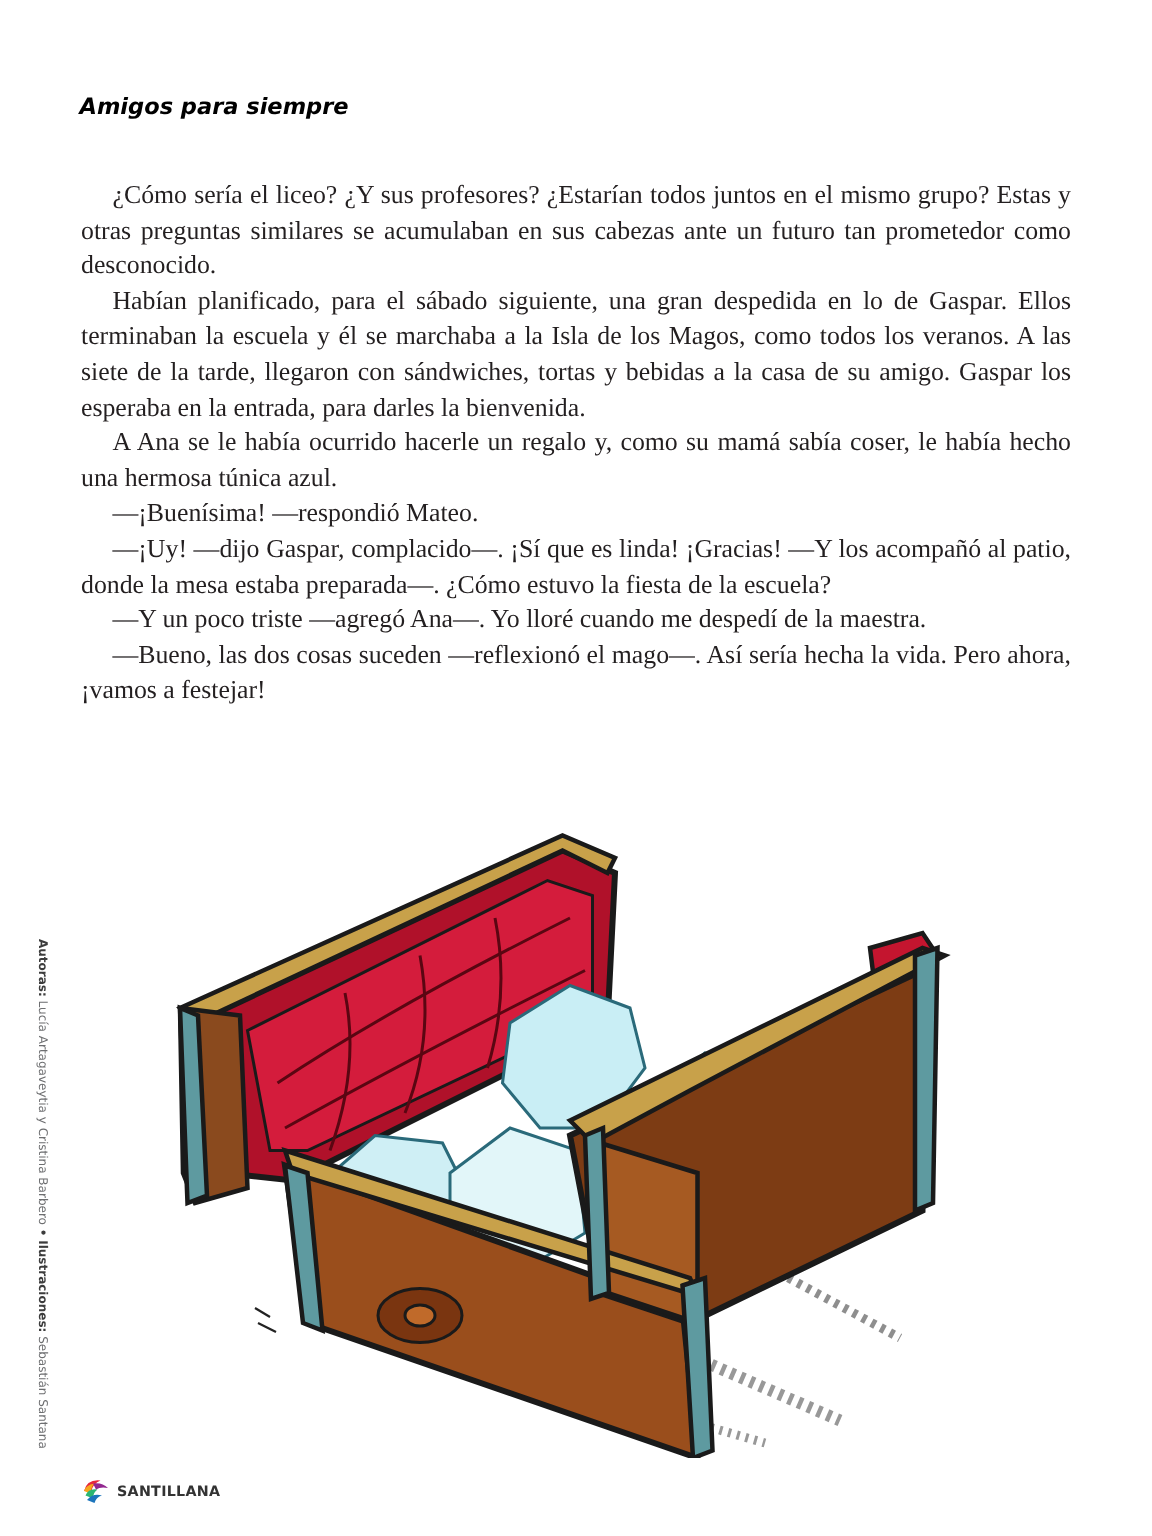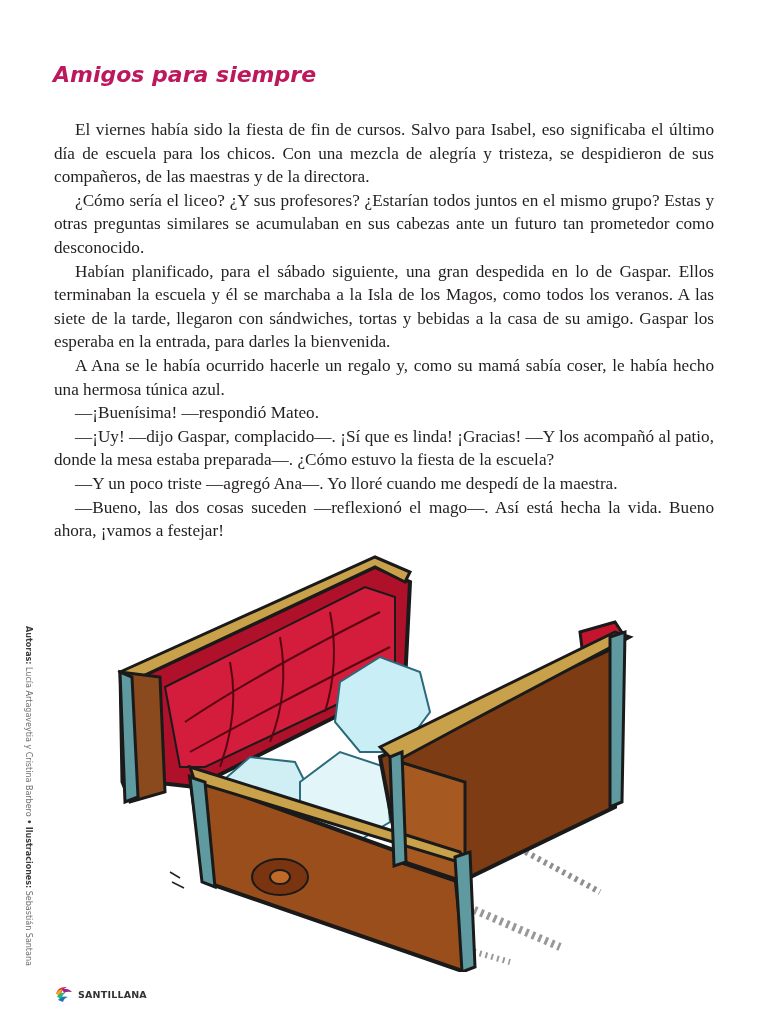--- a/index.html
+++ b/index.html
@@ -1,20 +1,20 @@
 <!DOCTYPE html>
 <html><head>
 <meta charset="utf-8">
 <style>
   html, body { margin: 0; padding: 0; background: #ffffff; }
   body { width: 768px; height: 1024px; position: relative; overflow: hidden; }
   .title {
     position: absolute; left: 53px; top: 62px;
     font-family: "DejaVu Sans", sans-serif; font-weight: bold; font-style: italic;
-    font-size: 22px; color: #be185d; letter-spacing: 0px; margin: 0;
+    font-size: 15px; color: #000000; letter-spacing: 0px; margin: 0;
   }
   .body-text {
     position: absolute; left: 54px; top: 118px; width: 660px;
     font-family: "Liberation Serif", serif; font-size: 17.2px; line-height: 23.6px;
     color: #231f20; text-align: justify; margin: 0;
   }
   .body-text p { margin: 0; text-indent: 21px; text-align: justify; }
   .credits {
     position: absolute; left: 18px; top: 626px; width: 20px; height: 345px;
     writing-mode: vertical-rl; font-family: "DejaVu Sans", sans-serif;
@@ -27,28 +27,27 @@
     font-family: "DejaVu Sans", sans-serif; font-weight: bold; font-size: 9.5px;
     color: #333333; margin-left: 2px; letter-spacing: 0.2px;
   }
 </style>
 </head>
 <body>
 
 <h1 class="title">Amigos para siempre</h1>
 
 <div class="body-text">
-  <p>El viernes había sido la fiesta de fin de cursos. Salvo para Isabel, eso significaba el último día de escuela para los chicos. Con una mezcla de alegría y tristeza, se despidieron de sus compañeros, de las maestras y de la directora.</p>
   <p>¿Cómo sería el liceo? ¿Y sus profesores? ¿Estarían todos juntos en el mismo grupo? Estas y otras preguntas similares se acumulaban en sus cabezas ante un futuro tan prometedor como desconocido.</p>
   <p>Habían planificado, para el sábado siguiente, una gran despedida en lo de Gaspar. Ellos terminaban la escuela y él se marchaba a la Isla de los Magos, como todos los veranos. A las siete de la tarde, llegaron con sándwiches, tortas y bebidas a la casa de su amigo. Gaspar los esperaba en la entrada, para darles la bienvenida.</p>
   <p>A Ana se le había ocurrido hacerle un regalo y, como su mamá sabía coser, le había hecho una hermosa túnica azul.</p>
   <p>—¡Buenísima! —respondió Mateo.</p>
   <p>—¡Uy! —dijo Gaspar, complacido—. ¡Sí que es linda! ¡Gracias! —Y los acompañó al patio, donde la mesa estaba preparada—. ¿Cómo estuvo la fiesta de la escuela?</p>
   <p>—Y un poco triste —agregó Ana—. Yo lloré cuando me despedí de la maestra.</p>
-  <p>—Bueno, las dos cosas suceden —reflexionó el mago—. Así está hecha la vida. Bueno ahora, ¡vamos a festejar!</p>
+  <p>—Bueno, las dos cosas suceden —reflexionó el mago—. Así sería hecha la vida. Pero ahora, ¡vamos a festejar!</p>
 </div>
 
 <div class="credits">
   <b>Autoras:</b>
   <span>Lucía Artagaveytia y Cristina Barbero</span>
   <b>•</b>
   <b>Ilustraciones:</b>
   <span>Sebastián Santana</span>
 </div>
 

